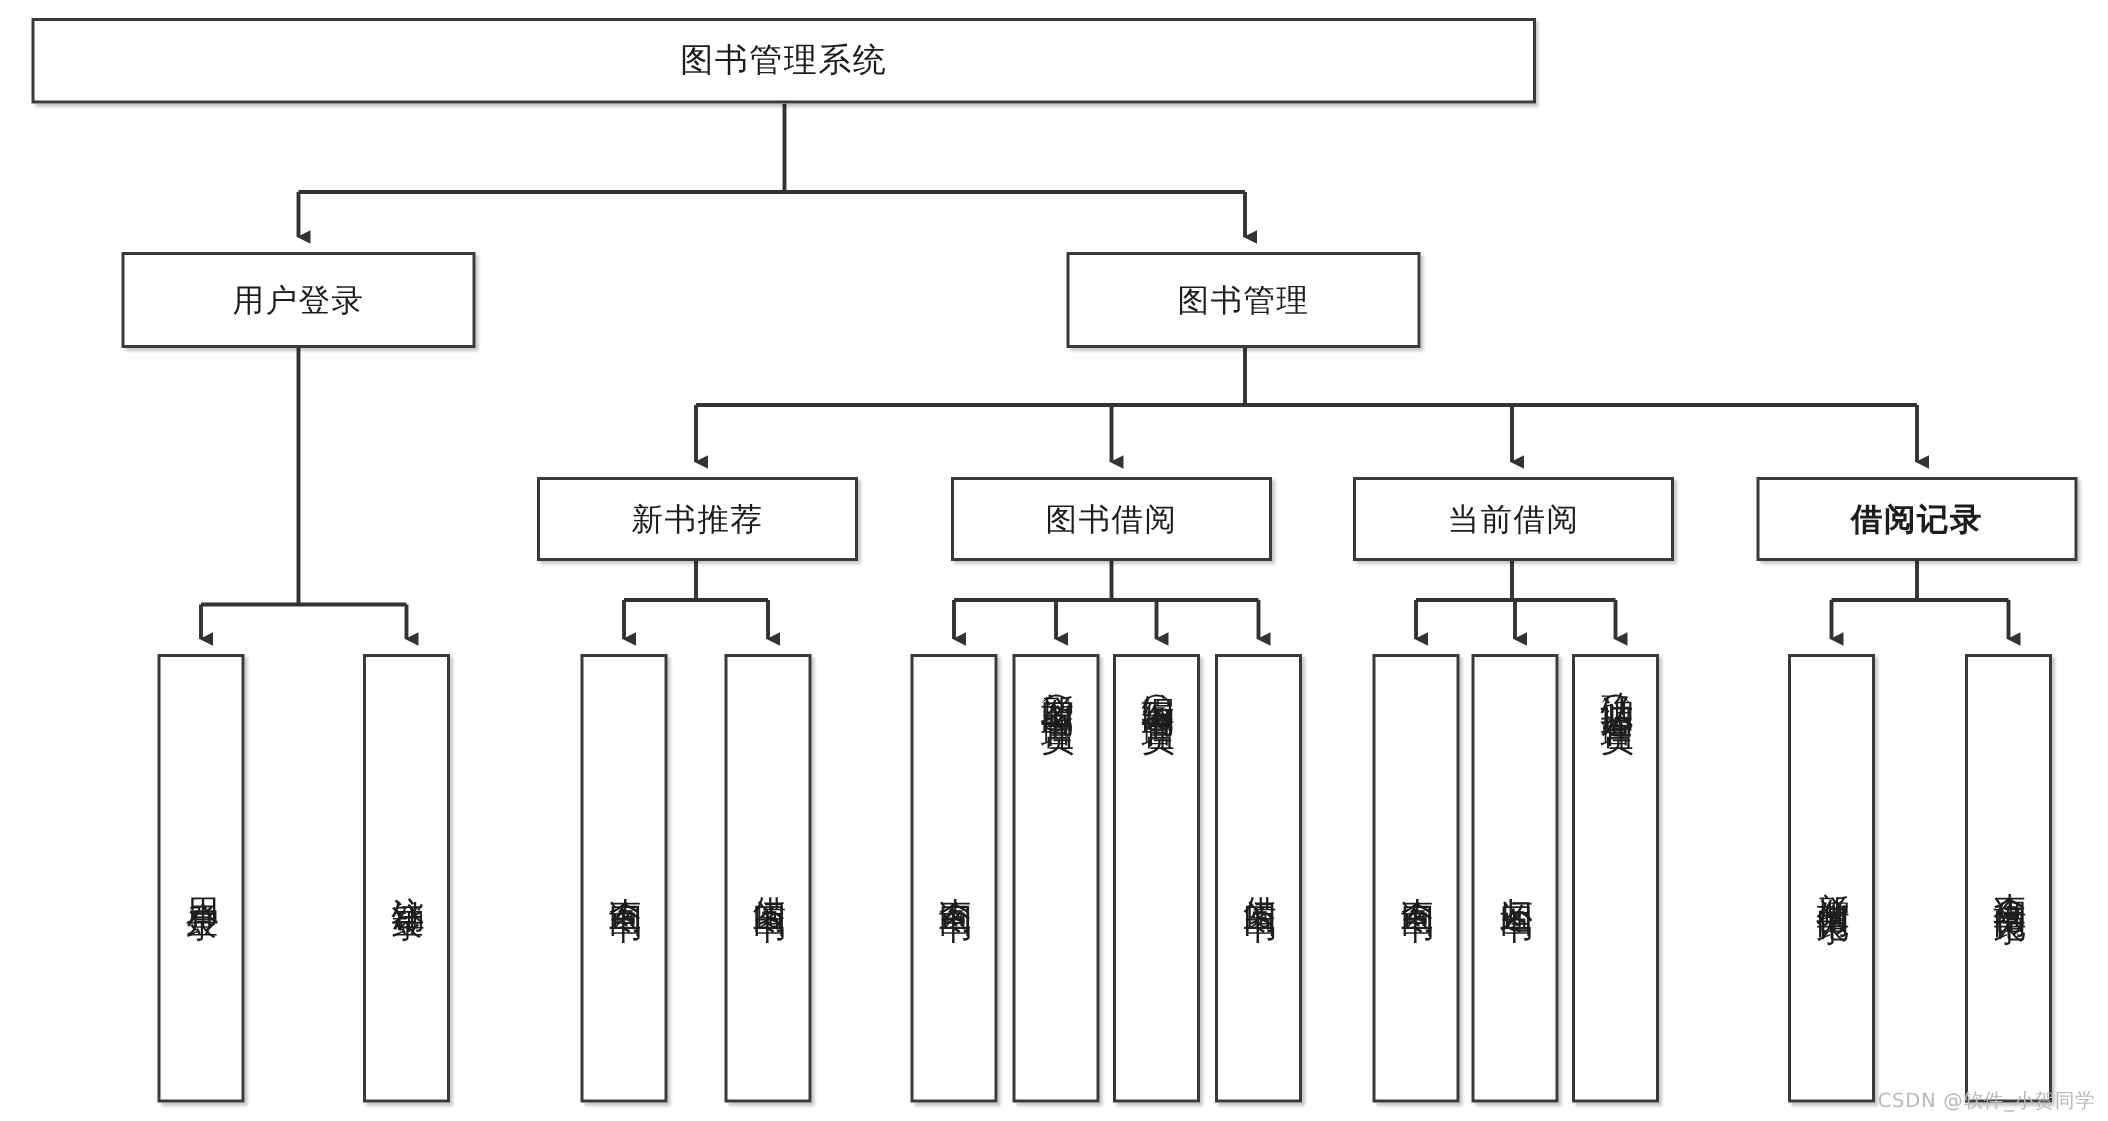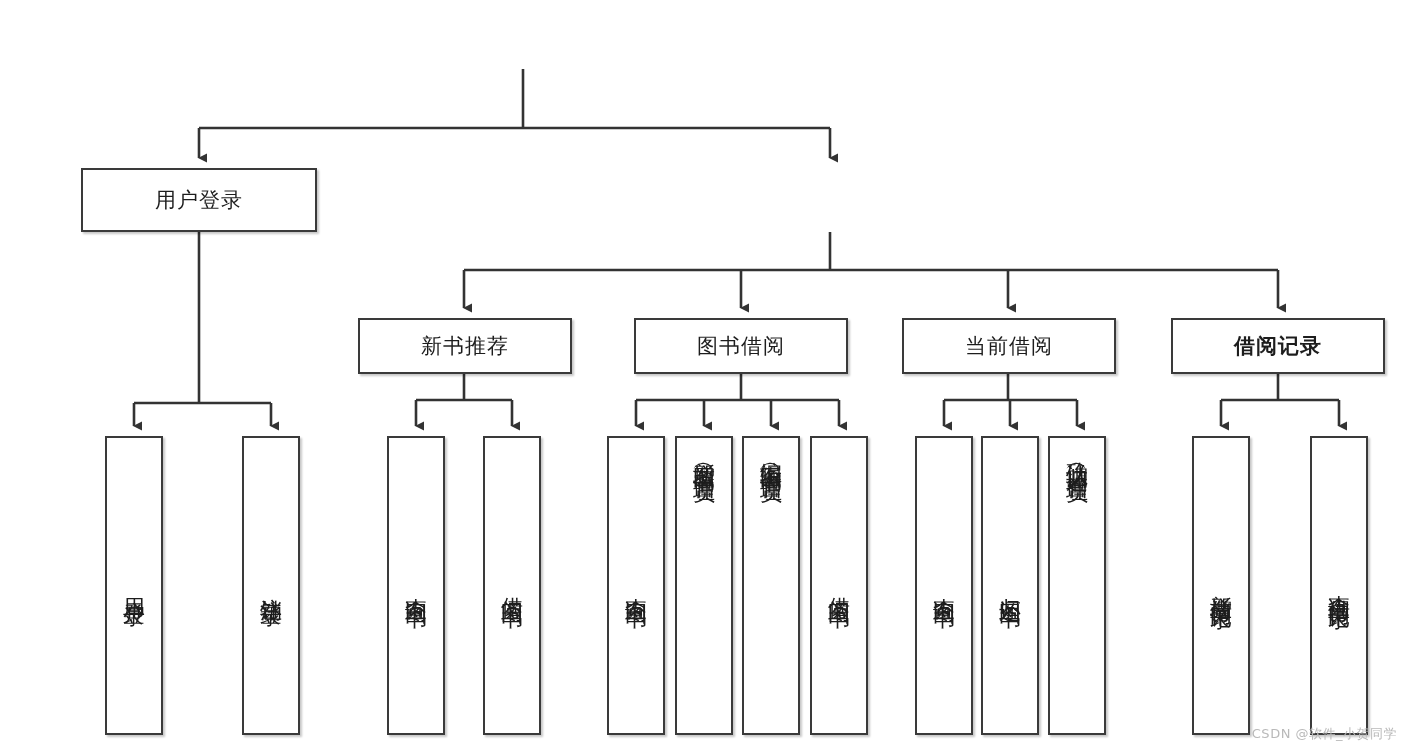--- a/index.html
+++ b/index.html
@@ -123,25 +123,31 @@
       <path d="M1010,400 L1010,426" marker-end="url(#arrow)"></path>
       <path d="M1077,400 L1077,426" marker-end="url(#arrow)"></path>
 
       <path d="M1278,374 L1278,400"></path>
       <path d="M1221,400 L1339,400"></path>
       <path d="M1221,400 L1221,426" marker-end="url(#arrow)"></path>
       <path d="M1339,400 L1339,426" marker-end="url(#arrow)"></path>
     </g>
   </svg>
 
+  <div class="node root" style="left:21px;top:12px;width:1003px;height:57px;">
+    <span class="label">图书管理系统</span>
+  </div>
 
   <div class="node" style="left:81px;top:168px;width:236px;height:64px;">
     <span class="label">用户登录</span>
   </div>
 
+  <div class="node" style="left:711px;top:168px;width:236px;height:64px;">
+    <span class="label">图书管理</span>
+  </div>
 
   <div class="node" style="left:634px;top:318px;width:214px;height:56px;">
     <span class="label">图书借阅</span>
   </div>
 
   <div class="node" style="left:358px;top:318px;width:214px;height:56px;">
     <span class="label">新书推荐</span>
   </div>
 
   <div class="node" style="left:902px;top:318px;width:214px;height:56px;">

